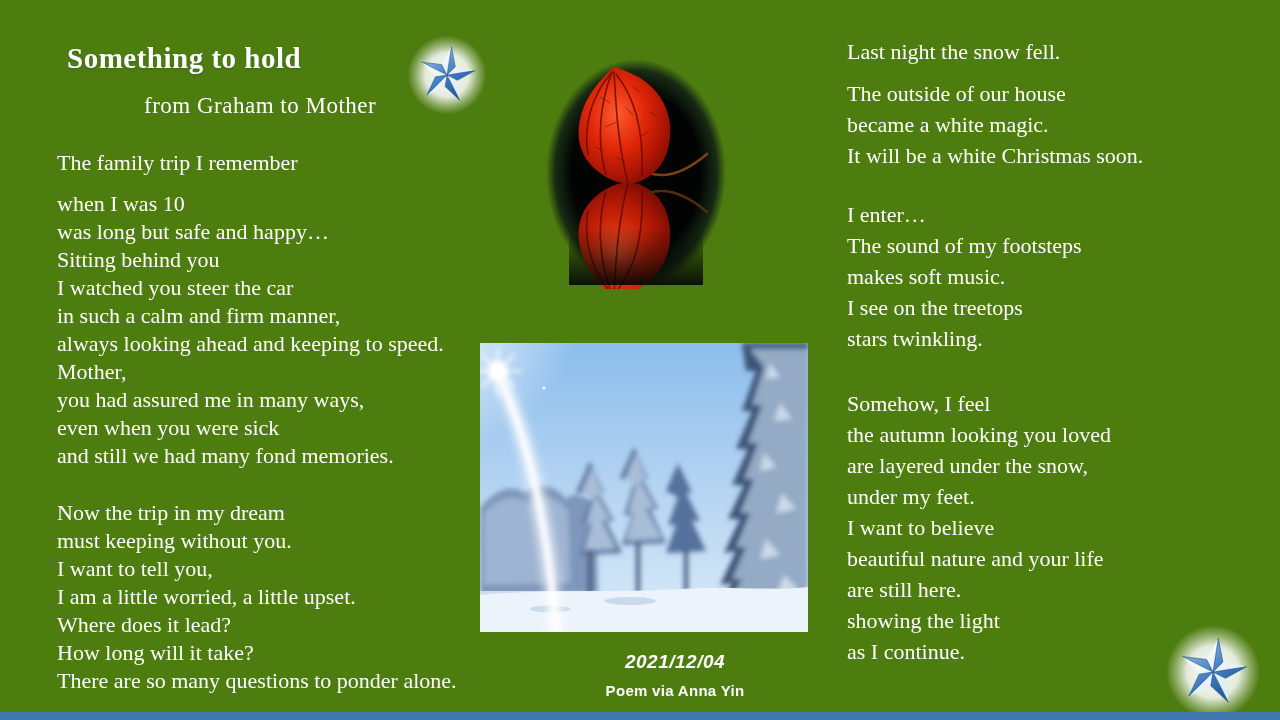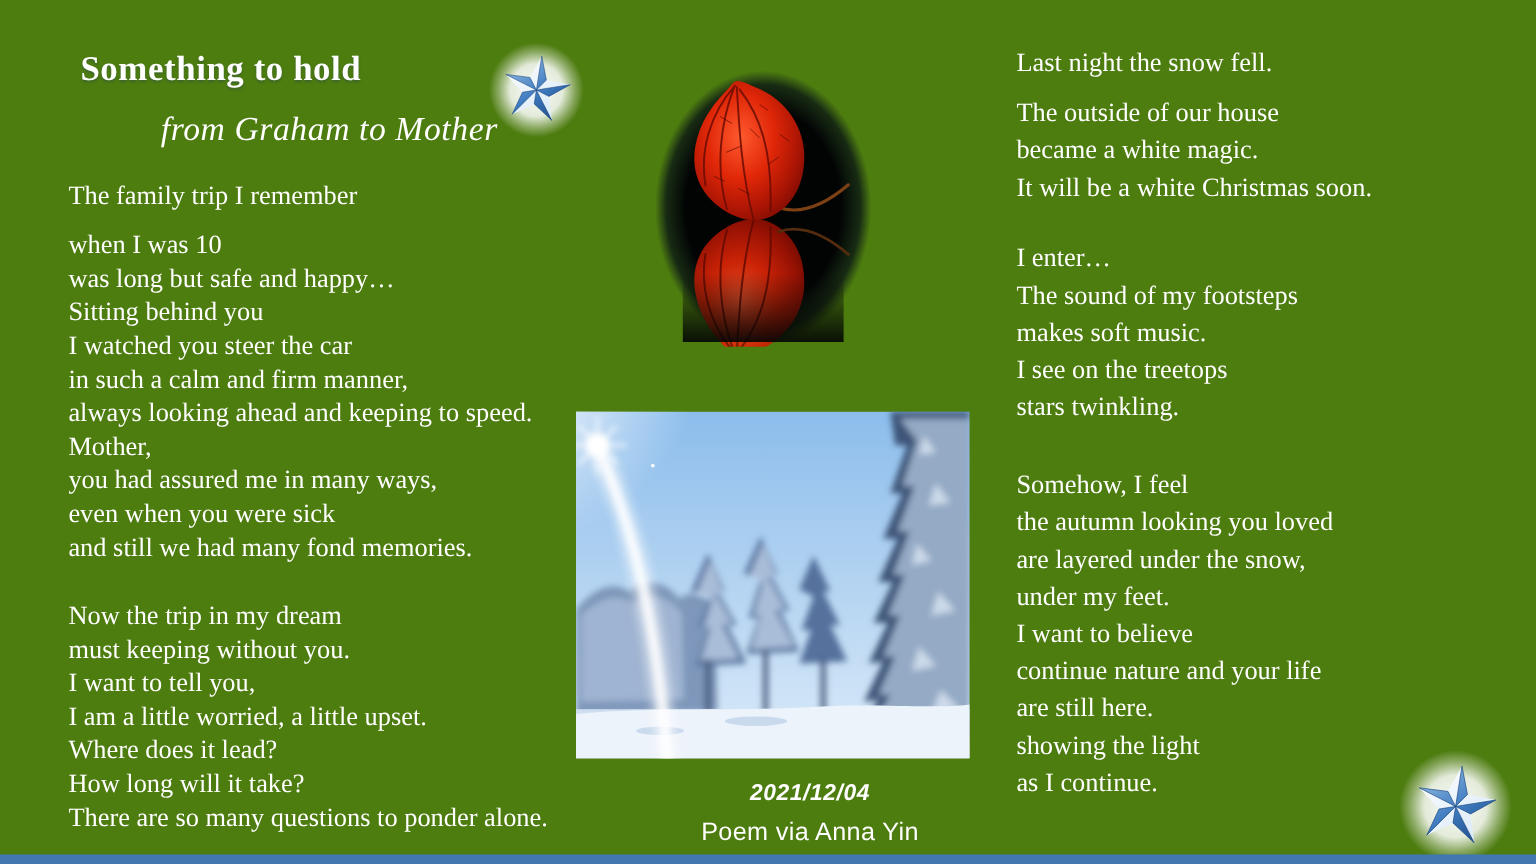--- a/index.html
+++ b/index.html
@@ -14,40 +14,40 @@
     position:absolute;left:0;bottom:0;width:1280px;height:8px;
     background:#4278b0;
   }
   
   .title{
     position:absolute;left:67px;top:42px;margin:0;
     font-size:29px;font-weight:bold;letter-spacing:.5px;
     text-shadow:0 1px 2px rgba(30,60,100,.35);
   }
   .subtitle{
-    position:absolute;left:134px;top:93px;
-    font-size:28px;font-style:italic;letter-spacing:.5px;
+    position:absolute;left:144px;top:93px;
+    font-size:23px;letter-spacing:.5px;
   }
   
   .poem{position:absolute;font-size:22px;line-height:28px;}
   .poem .line{white-space:nowrap;}
   .poem-left{left:57px;top:149px;width:450px;}
   .poem-left .stanza{margin:0 0 13px 0;}
   .poem-left .stanza:nth-child(2){margin-bottom:29px;}
   .poem-right{left:847px;top:36px;width:420px;line-height:31px;}
   .poem-right .stanza{margin:0 0 11px 0;}
   .poem-right .stanza:nth-child(2){margin-bottom:28px;}
   .poem-right .stanza:nth-child(3){margin-bottom:34px;}
   
   .footer{
     position:absolute;left:520px;top:651px;width:310px;text-align:center;
     font-family:"Liberation Sans","DejaVu Sans",sans-serif;
   }
   .date{font-size:19px;font-weight:bold;font-style:italic;letter-spacing:.5px;}
-  .credit{font-size:21px;font-weight:normal;margin-top:9px;letter-spacing:.3px;}
+  .credit{font-size:15px;font-weight:bold;margin-top:9px;letter-spacing:.3px;}
   
   .star{position:absolute;}
   .star svg{display:block;width:100%;height:100%;}
   .star-top{left:405px;top:33px;width:84px;height:84px;}
   .star-bottom{left:1163px;top:622px;width:100px;height:100px;}
   .lantern{position:absolute;left:545px;top:57px;width:182px;height:232px;margin:0;}
   .winter{position:absolute;left:480px;top:343px;width:328px;height:289px;margin:0;}
   figure svg{display:block;width:100%;height:100%;}
   .hidden-defs{position:absolute;width:0;height:0;}
 </style>
@@ -193,21 +193,21 @@
         <div class="line">makes soft music.</div>
         <div class="line">I see on the treetops</div>
         <div class="line">stars twinkling.</div>
       </div>
       <div class="stanza">
         <div class="line">Somehow, I feel</div>
         <div class="line">the autumn looking you loved</div>
         <div class="line">are layered under the snow,</div>
         <div class="line">under my feet.</div>
         <div class="line">I want to believe</div>
-        <div class="line">continue nature and your life</div>
+        <div class="line">beautiful nature and your life</div>
         <div class="line">are still here.</div>
         <div class="line">showing the light</div>
         <div class="line">as I continue.</div>
       </div>
     </div>
 
   <figure class="winter" aria-label="Sunlit snowy pine forest with a bright light beam">
     <svg viewBox="0 0 328 289" preserveAspectRatio="none">
       <defs>
         <linearGradient id="skyGrad" x1="0" y1="0" x2="0" y2="1">

